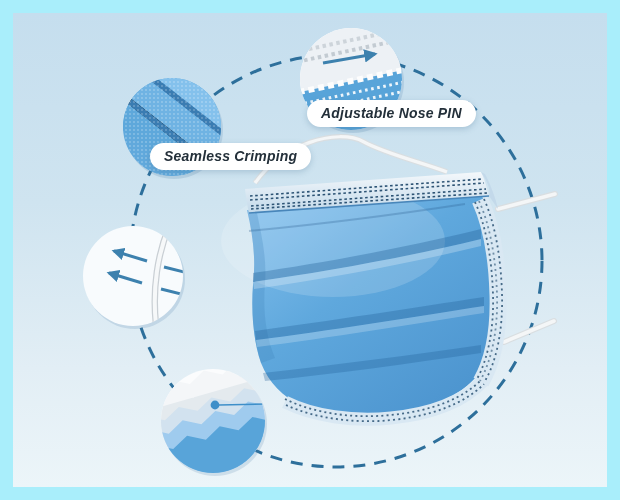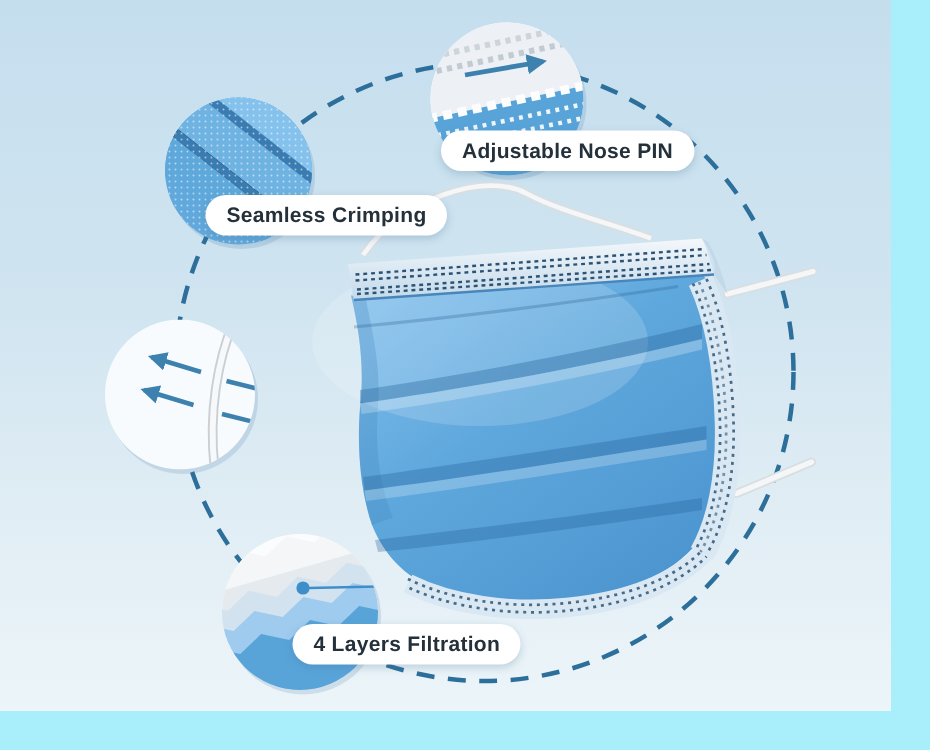--- a/index.html
+++ b/index.html
@@ -1,22 +1,24 @@
 <!DOCTYPE html>
 <html><head>
 <meta charset="utf-8">
 <style>
   html,body{margin:0;padding:0;background:#dfeef5;}
   *{box-sizing:border-box;}
   .frame{
     width:620px;height:500px;
     background:#a9eefb;
+    padding:13px;
     position:relative;
     font-family:"Liberation Sans", sans-serif;
     overflow:hidden;
+    font-style:italic;
   }
   .scene{
     width:594px;height:474px;
     position:relative;
     background:linear-gradient(180deg,#c5deee 0%,#cfe4f0 40%,#e2eef5 75%,#ecf5f9 100%);
     overflow:hidden;
   }
   .scene svg{position:absolute;left:0;top:0;}
   .pill{
     position:absolute;
@@ -184,15 +186,14 @@
             <path d="M120,424 l17,-9 l17,9 l17,-9 l17,9 l17,-9 l17,9 l17,-9 l17,9 l17,-9 l17,9 L290,474 L120,474 Z" fill="#58a4d9"></path>
           </g>
           <line x1="206" y1="392" x2="252" y2="391" stroke="#3e8fc9" stroke-width="1.6"></line>
           <circle cx="202" cy="392" r="4.4" fill="#3e8fc9"></circle>
         </g>
       </g>
     </svg>
 
     <div class="pill pill-nose">Adjustable Nose PIN</div>
     <div class="pill pill-crimp">Seamless Crimping</div>
-    <div class="pill pill-layers">4 Layers Filtration</div>
   </div>
 </div>
 
 </body></html>

